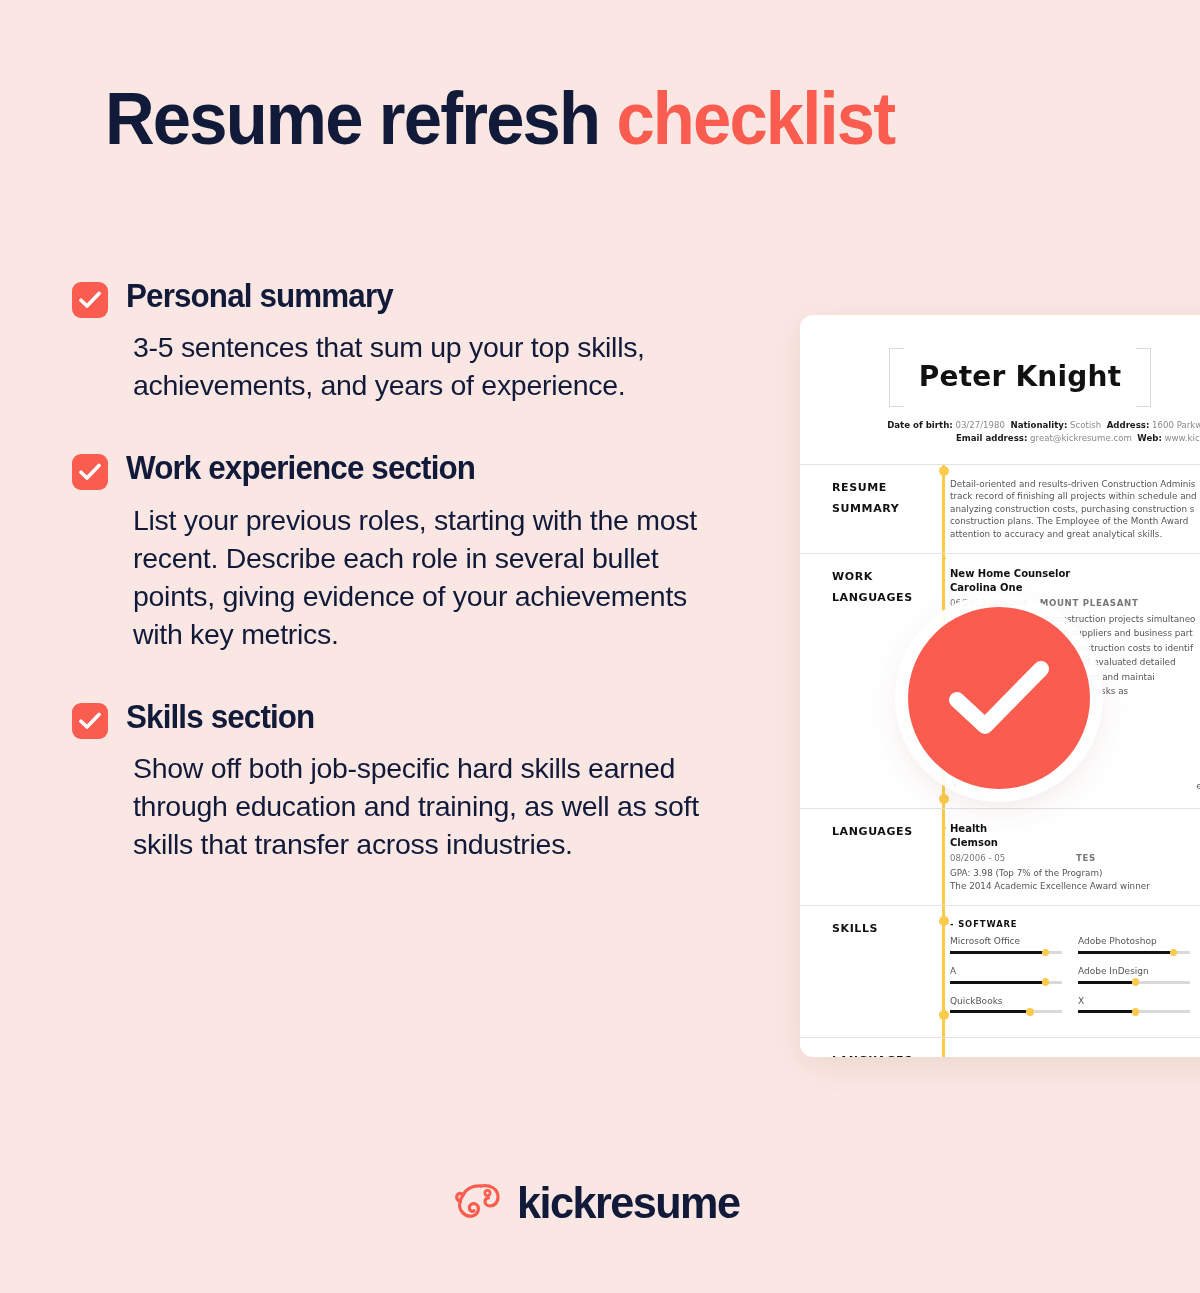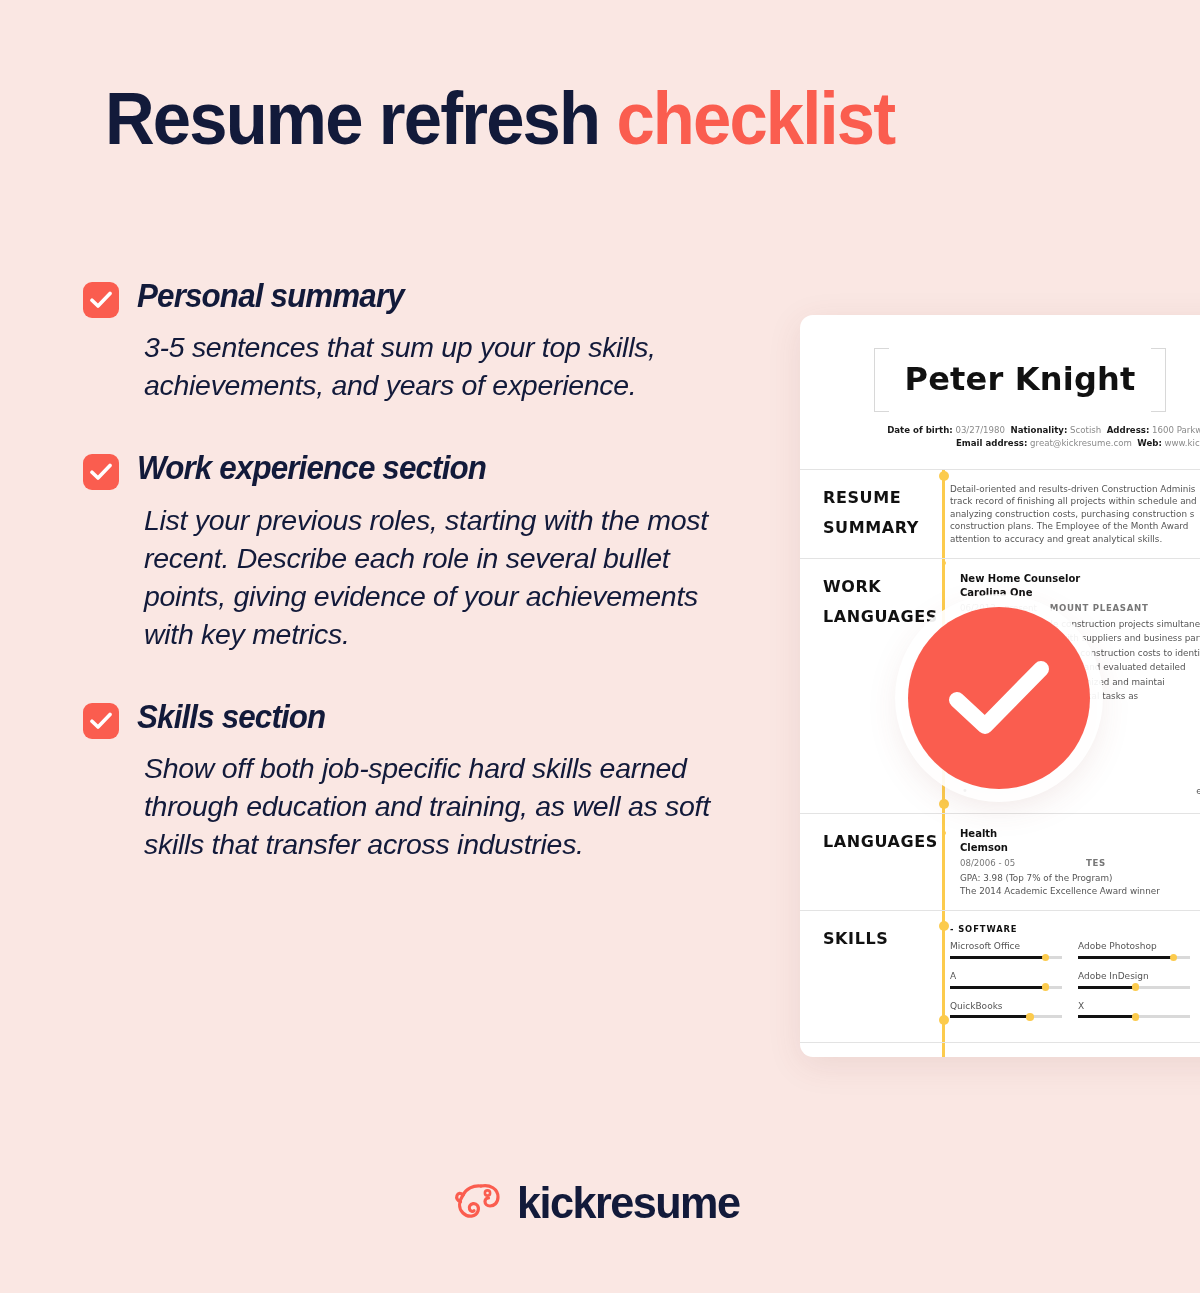--- a/index.html
+++ b/index.html
@@ -17,21 +17,21 @@
     font-size:74px; line-height:1.0;
     font-weight:bold; letter-spacing:-2.0px;
     font-family:"Liberation Sans Narrow","Liberation Sans",sans-serif;
     transform:scaleX(0.93); transform-origin:left center;
     white-space:nowrap;
   }
   .title .t-dark { color:#121a3a; }
   .title .t-accent { color:#fa5d4f; }
 
   
-  .checklist { position:absolute; left:83px; top:278px; width:660px;font-style:italic; }
+  .checklist { position:absolute; left:72px; top:278px; width:660px; }
   .check-item { position:relative; margin-bottom:46px; }
   .check-head { display:flex; align-items:flex-start; gap:18px; }
   .checkbox {
     flex:0 0 auto;
     width:36px; height:36px; border-radius:9px;
     background:#fa5d4f; position:relative; top:4px;
   }
   .checkbox svg { position:absolute; left:7px; top:9px; }
   .item-title {
     font-size:33px; font-weight:bold; color:#121a3a;
@@ -64,21 +64,21 @@
   .cv-name-box {
     position:relative; padding:12px 30px;
   }
   .cv-name-box::before, .cv-name-box::after {
     content:""; position:absolute; top:0; width:14px; height:100%;
     border-top:1px solid #d8d8d8; border-bottom:1px solid #d8d8d8;
   }
   .cv-name-box::before { left:0; border-left:1px solid #d8d8d8; }
   .cv-name-box::after { right:0; border-right:1px solid #d8d8d8; }
   .cv-name {
-    font-size:32px; font-weight:bold; color:#111;
+    font-size:28px; font-weight:bold; color:#111;
     letter-spacing:0.2px; white-space:nowrap;
     font-family:"DejaVu Sans",sans-serif;
   }
 
   .cv-contact {
     margin-top:14px; text-align:right; padding-right:0;
     font-size:8.6px; color:#8a8a8a; line-height:1.55;
     white-space:nowrap; font-family:"DejaVu Sans",sans-serif;
   }
   .cv-contact .l1 { padding-left:72px; }
@@ -86,22 +86,22 @@
   .cv-contact b { color:#1a1a1a; font-weight:bold; }
 
   .cv-body { margin-top:18px; position:relative; }
 
   .cv-row {
     display:flex; border-top:1px solid #e3e3e3;
     position:relative; padding:13px 0 13px 0;
   }
   .cv-row:first-child { border-top:1px solid #e3e3e3; }
   .cv-label {
-    flex:0 0 128px; padding-left:23px;
-    font-size:16px; font-weight:bold; color:#111;
+    flex:0 0 128px; padding-left:32px;
+    font-size:11px; font-weight:bold; color:#111;
     letter-spacing:0.6px; line-height:1.9;
     font-family:"DejaVu Sans",sans-serif;
   }
   .cv-content {
     flex:1; padding-left:22px; padding-right:0;
     font-size:8.8px; color:#555; line-height:1.42;
     font-family:"DejaVu Sans",sans-serif;
     overflow:hidden;
   }
   .cv-content .strong { color:#111; font-weight:bold; font-size:10px; }

